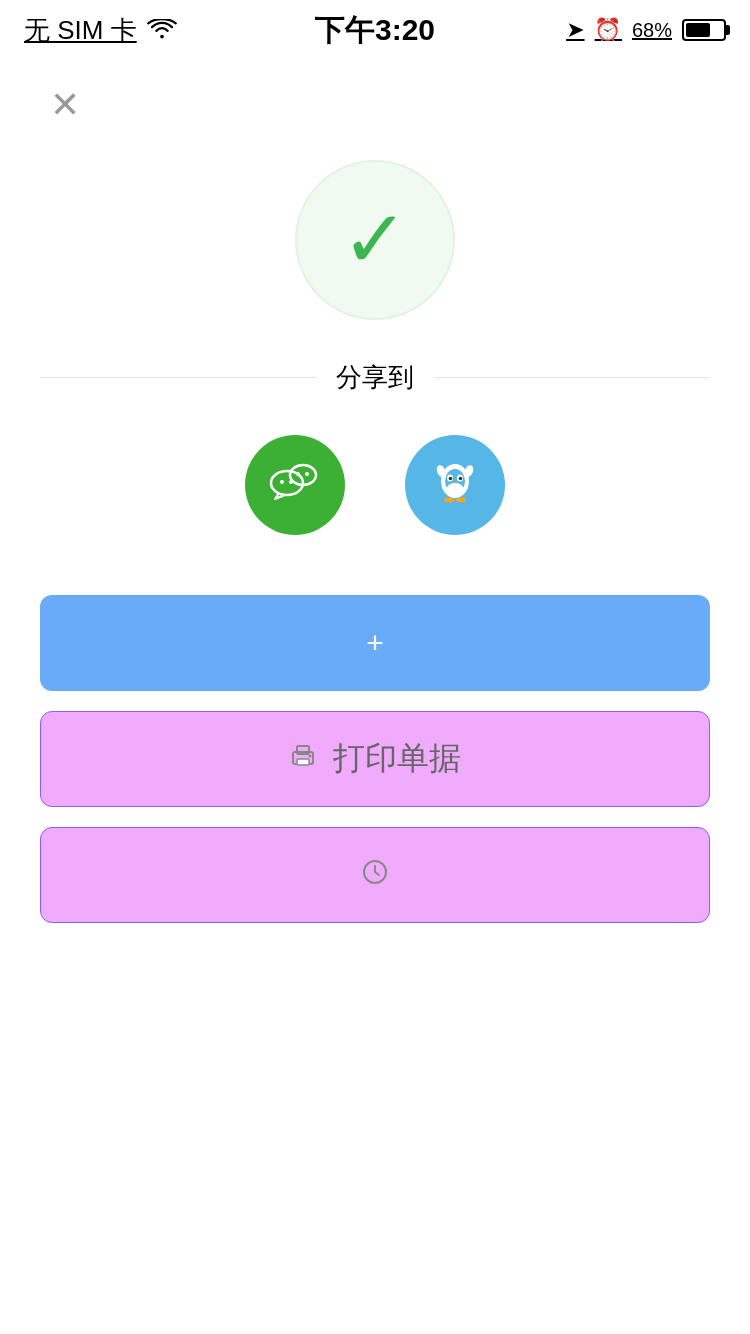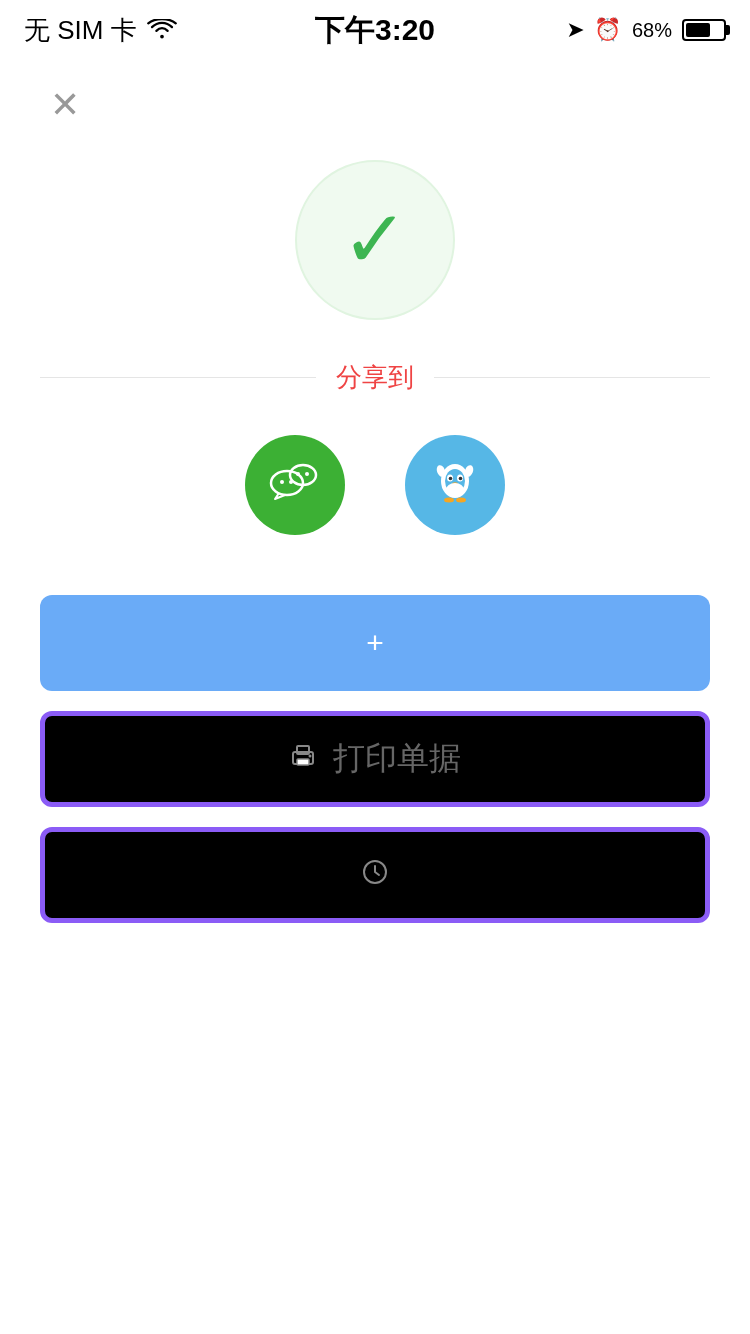--- a/index.html
+++ b/index.html
@@ -17,20 +17,21 @@
     
     .status-bar {
       width: 100%;
       height: 60px;
       background: #ffffff;
       display: flex;
       align-items: center;
       justify-content: space-between;
       padding: 0 24px;
       flex-shrink: 0;
+      text-decoration: underline;
     }
     .status-left {
       display: flex;
       align-items: center;
       gap: 10px;
       font-size: 26px;
       color: #000;
       font-weight: 500;
     }
     .status-center {
@@ -147,21 +148,21 @@
       gap: 20px;
       margin-bottom: 40px;
     }
     .divider-line {
       flex: 1;
       height: 1px;
       background: #e5e5e5;
     }
     .share-label {
       font-size: 26px;
-      color: #ef4444;
+      color: #000000;
       white-space: nowrap;
     }
     .share-icons {
       display: flex;
       gap: 60px;
       align-items: center;
     }
     .share-app-icon {
       width: 100px;
       height: 100px;
@@ -204,23 +205,23 @@
       font-size: 32px;
       cursor: pointer;
     }
 
     .btn-primary {
       background: #6aabf7;
       color: #ffffff;
     }
 
     .btn-secondary {
-      background: #000000;
+      background: #f0abfc;
       color: #666;
-      border: 5px solid #8b5cf6;
+      border: 1px solid #8b5cf6;
     }
 
     .btn-icon {
       font-size: 30px;
     }
   </style>
 </head>
 <body>
 
 <div class="status-bar">

